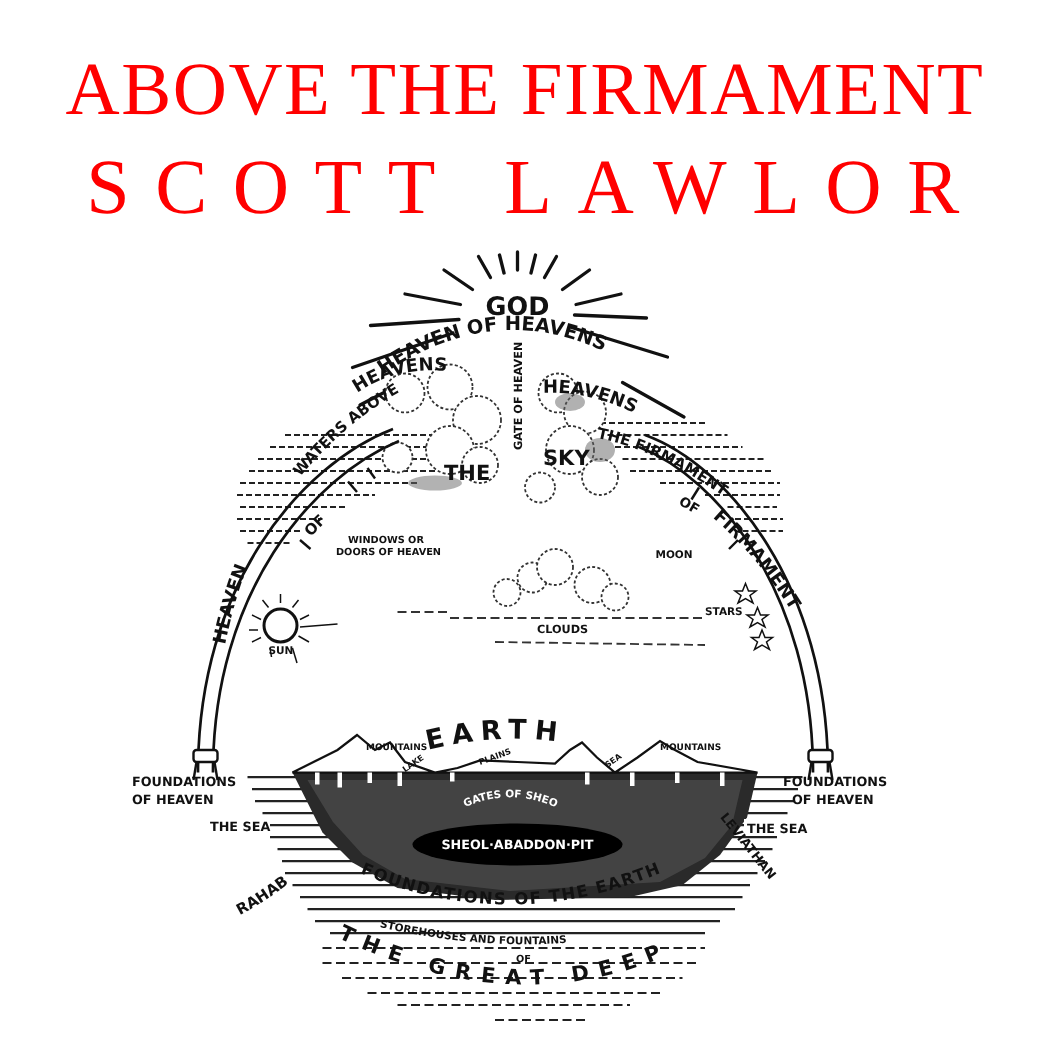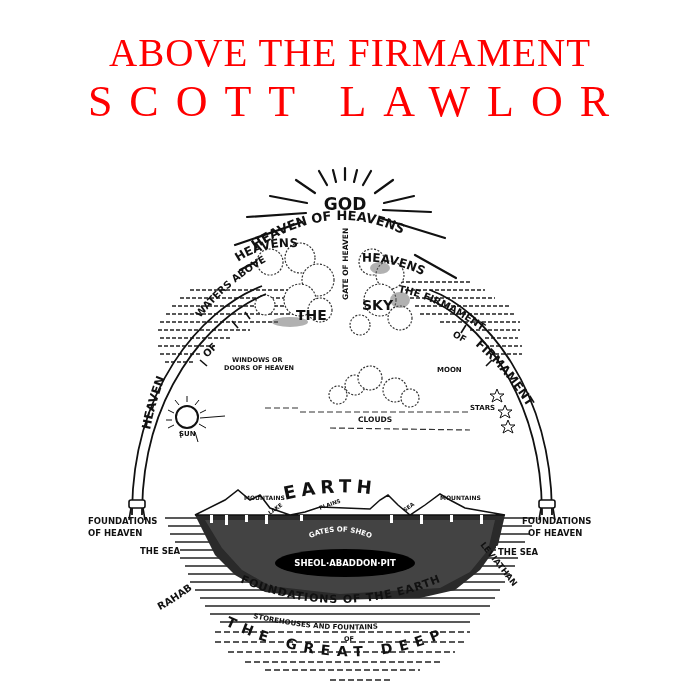--- a/index.html
+++ b/index.html
@@ -1,19 +1,19 @@
 <!DOCTYPE html>
 <html><head>
 <meta charset="utf-8">
 <style>
   html, body { margin:0; padding:0; background:#ffffff; }
   body { width:700px; height:700px; position:relative; overflow:hidden; font-family:"Liberation Serif", serif; }
   .title { position:absolute; left:0; width:700px; text-align:center; color:#ff0000; font-family:"Liberation Serif", serif; font-weight:normal; }
-  .title.l1 { top:30px; font-size:39px; letter-spacing:1px; }
-  .title.l2 { top:76px; font-size:44px; letter-spacing:17px; padding-left:14px; box-sizing:border-box; }
+  .title.l1 { top:30px; font-size:50px; letter-spacing:1px; }
+  .title.l2 { top:96px; font-size:52px; letter-spacing:17px; padding-left:14px; box-sizing:border-box; }
   svg { position:absolute; left:0; top:0; }
   .lbl { font-family:"DejaVu Sans", sans-serif; font-weight:bold; fill:#111; }
 </style>
 </head>
 <body>
 
 <div class="title l1">ABOVE THE FIRMAMENT</div>
 <div class="title l2">SCOTT LAWLOR</div>
 
 <svg width="700" height="700" viewBox="0 0 700 700">

